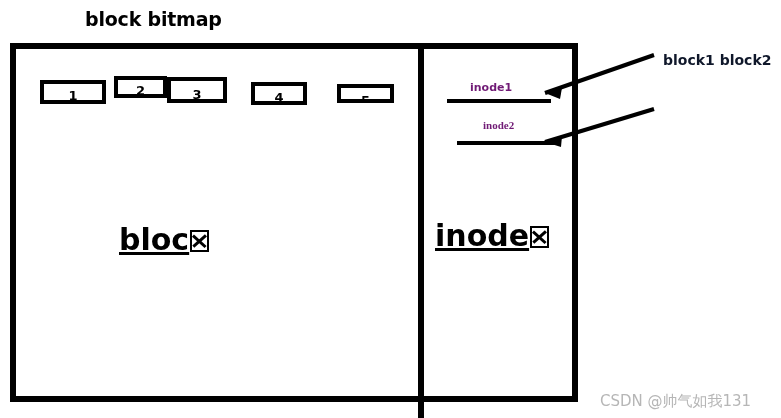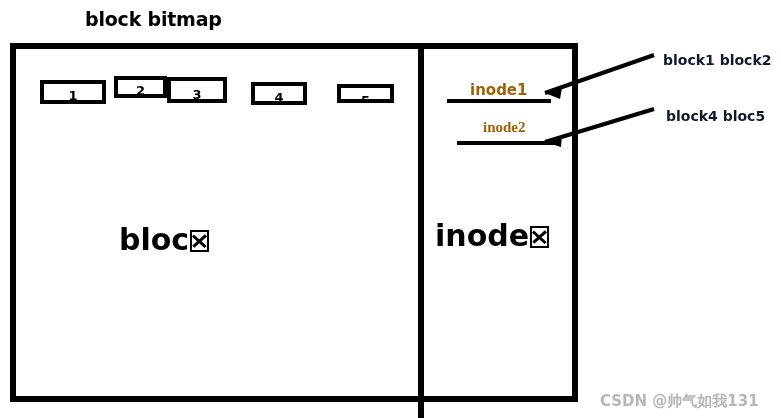--- a/index.html
+++ b/index.html
@@ -67,20 +67,21 @@
   #cell-5{left:337px;top:84px;width:57px;height:19px;}
   #cell-5 span{top:6px;}
 
   
   .big-label{
     position:absolute;
     font-weight:bold;
     font-size:30px;
     color:#000;
     white-space:nowrap;
+    text-decoration:underline;
   }
   #label-block{left:119px;top:222px;}
   #label-inode{left:435px;top:218px;text-align:right;}
 
   
   .tofu{
     display:inline-block;
     width:0.62em;height:0.72em;
     border:2.5px solid #000;
     box-sizing:border-box;
@@ -94,22 +95,22 @@
     width:calc(100% + 2px);height:2.5px;
     background:#000;
   }
   .tofu::before{transform:translateY(-50%) rotate(42deg);}
   .tofu::after{transform:translateY(-50%) rotate(-42deg);}
 
   
   .inode-label{
     position:absolute;
     font-weight:bold;
-    font-size:15px;
-    color:#a16207;
+    font-size:11px;
+    color:#701a75;
     white-space:nowrap;
   }
   .inode-rule{
     position:absolute;
     height:4px;background:#000;
   }
   #inode1-label{left:470px;top:81px;}
   #inode1-rule{left:447px;top:99px;width:104px;}
   #inode2-label{left:483px;top:119px;font-family:Liberation Serif, serif;}
   #inode2-rule{left:457px;top:141px;width:104px;}
@@ -129,21 +130,20 @@
   .leader{position:absolute;left:0;top:0;width:781px;height:418px;pointer-events:none;}
 
   
   .watermark{
     position:absolute;
     left:600px;top:392px;
     font-size:15px;
     color:#b6b6b6;
     white-space:nowrap;
     font-family:"DejaVu Sans", sans-serif;
-    font-weight:bold;
   }
 </style>
 </head>
 <body>
 
 <div class="canvas">
 
   <div class="title" id="title-block">block bitmap</div>
 
 
@@ -176,21 +176,20 @@
   </div>
 
   <div class="inode-label" id="inode1-label">inode1</div>
   <div class="inode-rule" id="inode1-rule"></div>
 
   <div class="inode-label" id="inode2-label">inode2</div>
   <div class="inode-rule" id="inode2-rule"></div>
 
   <div class="callout" id="callout-1">block1 block2</div>
 
-  <div class="callout" id="callout-2">block4 bloc5</div>
 
   <svg class="leader" viewBox="0 0 781 418" xmlns="http://www.w3.org/2000/svg">
 
     <line x1="654" y1="55" x2="545" y2="93" stroke="#000" stroke-width="4"></line>
     <polygon points="545,93 562,88 560,99" fill="#000"></polygon>
 
     <line x1="654" y1="109" x2="545" y2="142" stroke="#000" stroke-width="4"></line>
     <polygon points="545,142 562,136 561,147" fill="#000"></polygon>
   </svg>
 

